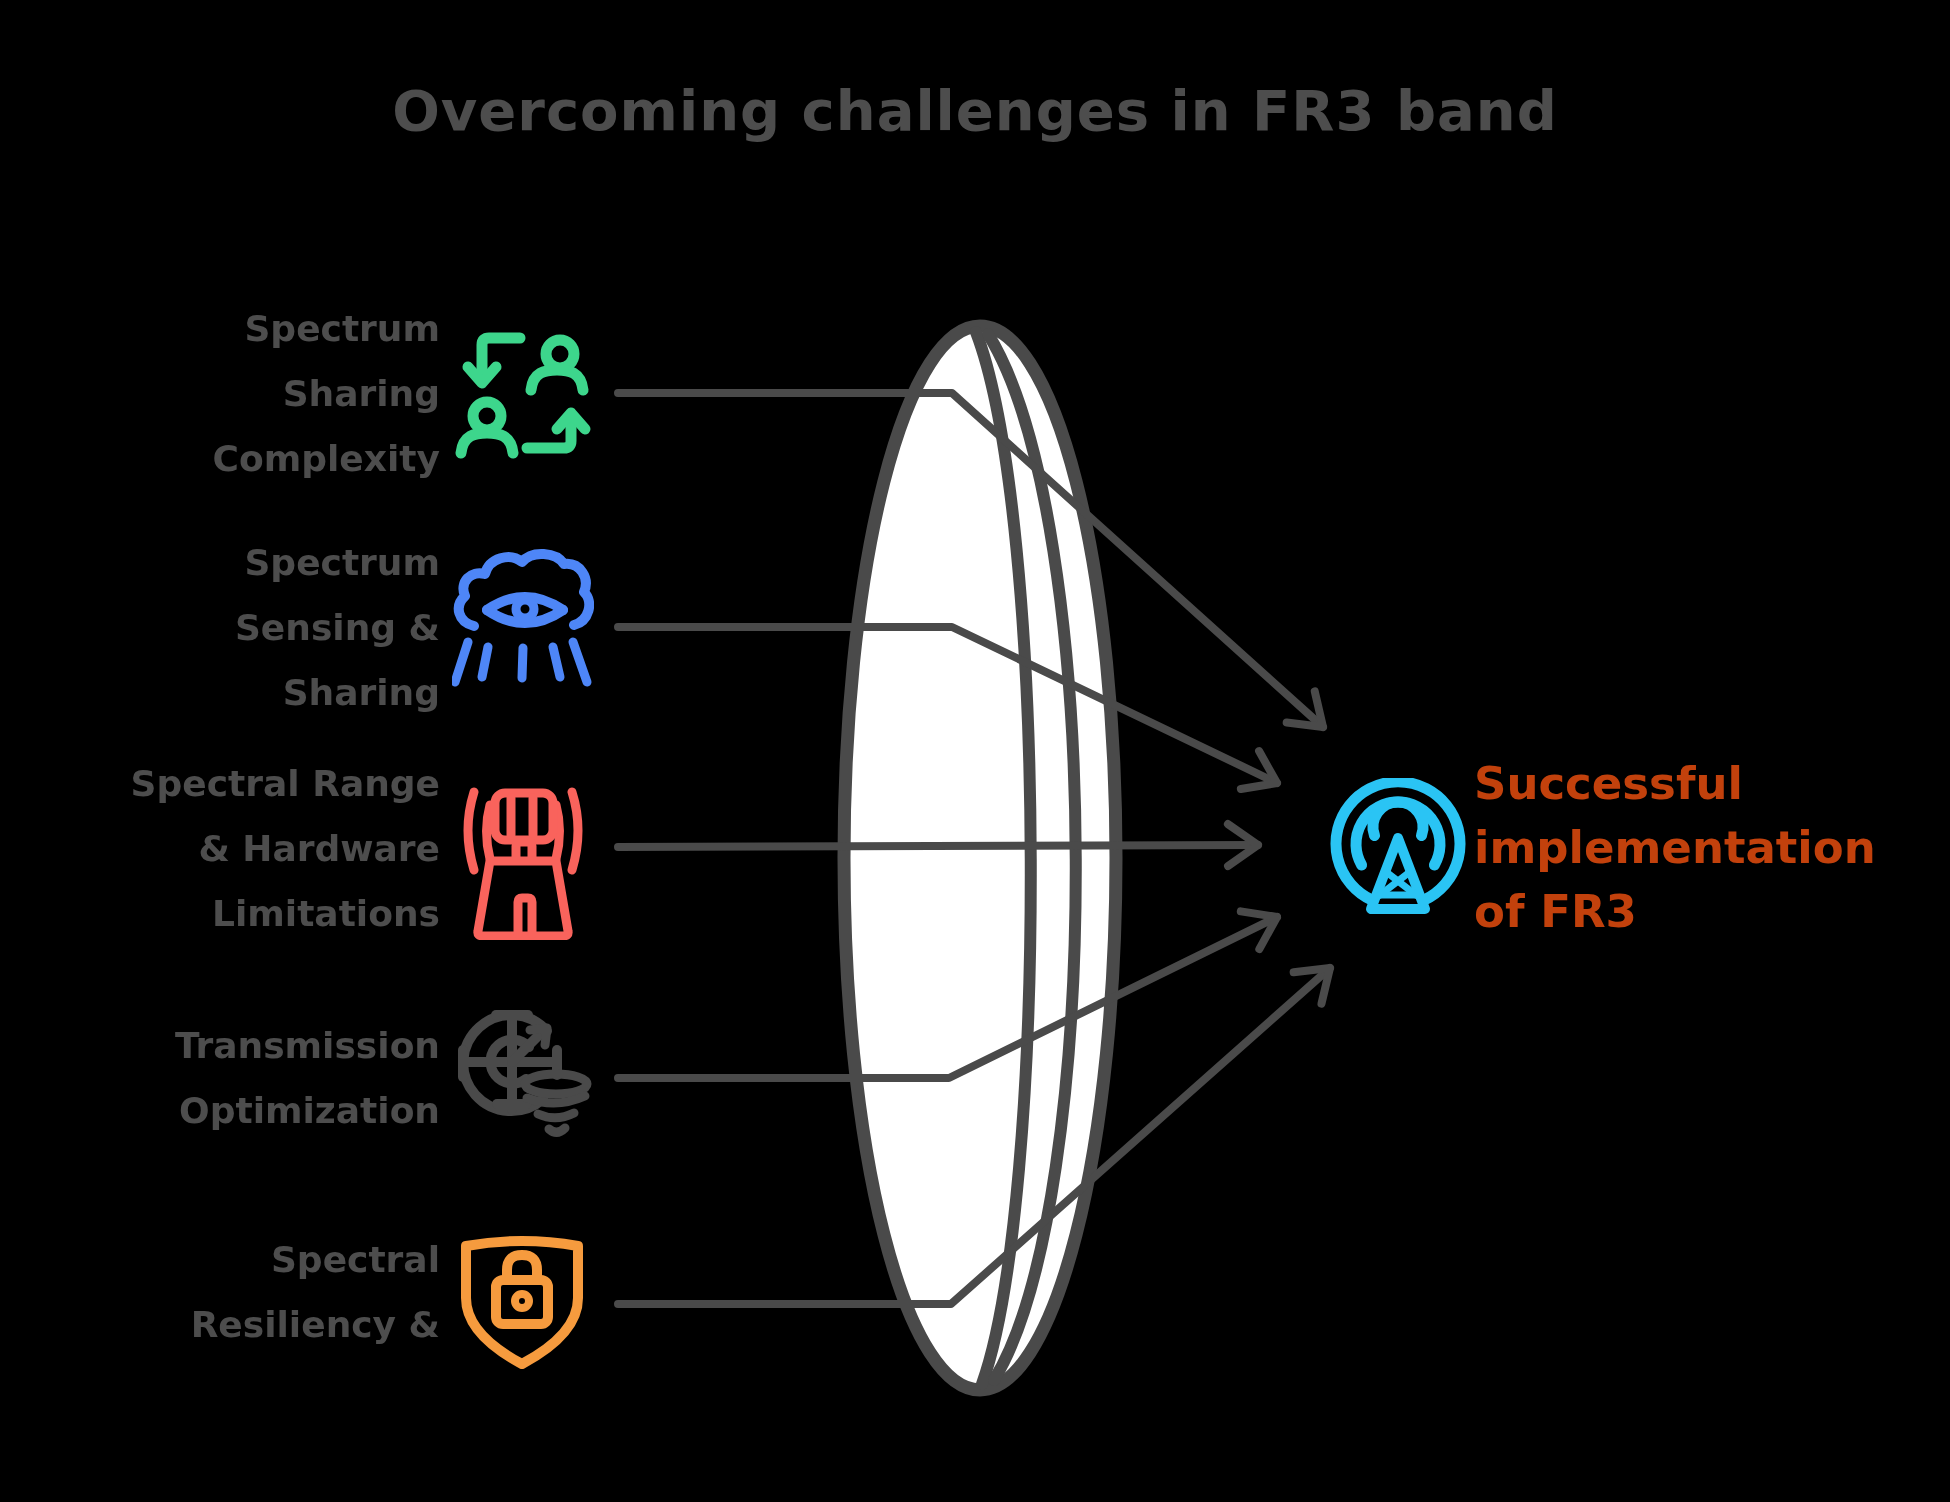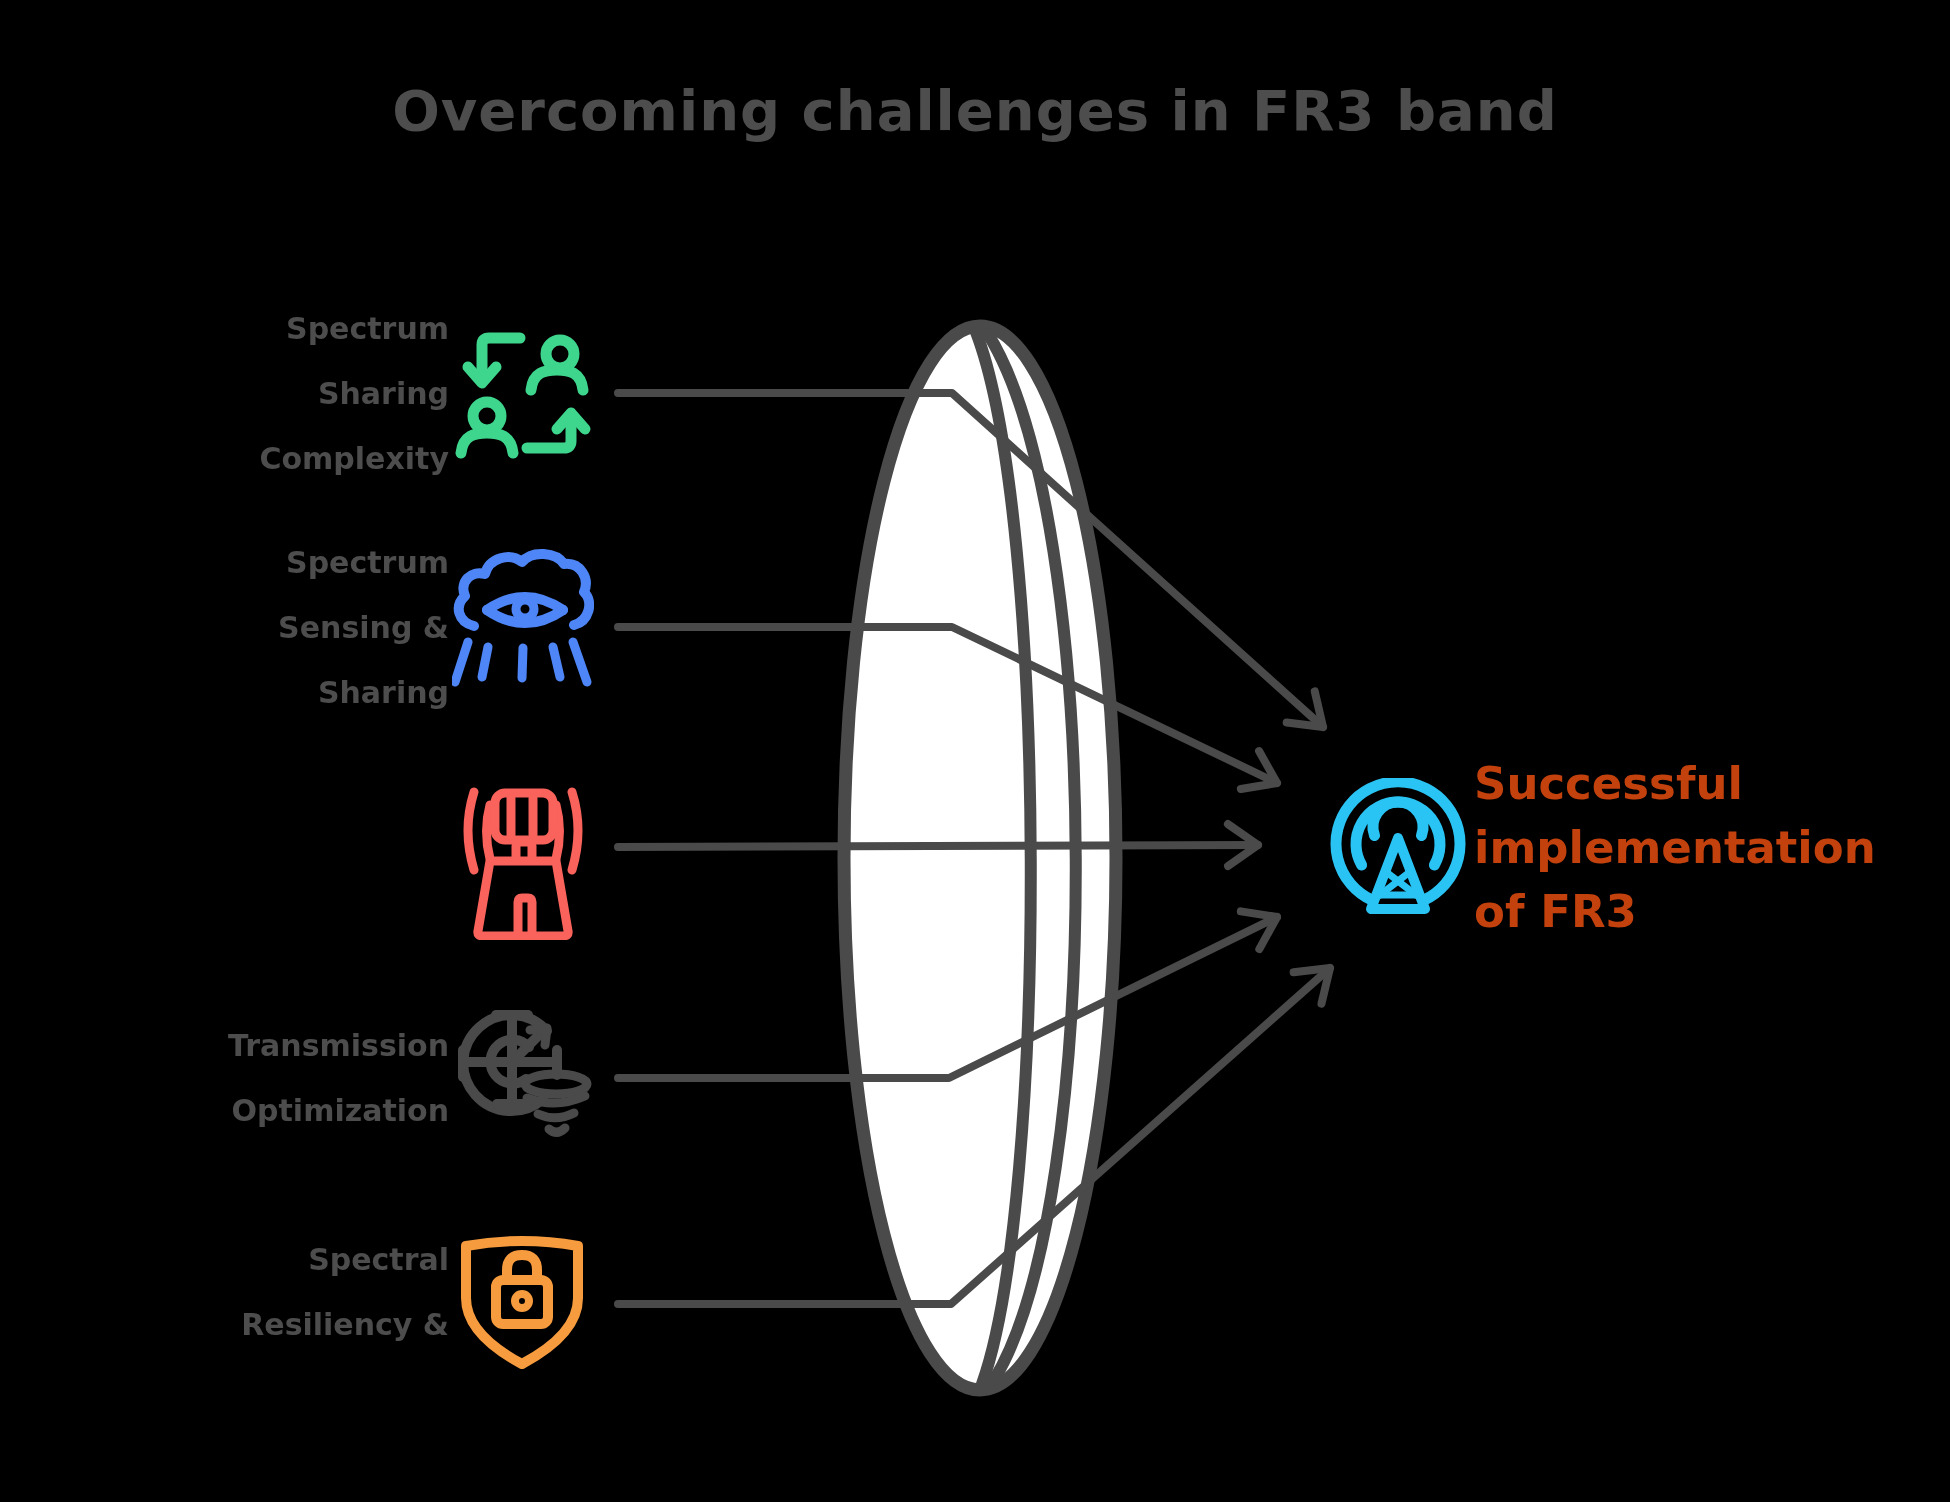--- a/index.html
+++ b/index.html
@@ -11,23 +11,23 @@
     font-family:"DejaVu Sans","Liberation Sans",sans-serif;
   }
   .title{
     position:absolute;top:66px;left:0;width:100%;
     text-align:center;
     font-size:56px;font-weight:bold;letter-spacing:1px;
     color:#4d4d4d;
     margin-top:12px;
   }
   .label{
-    position:absolute;left:16px;width:433px;
+    position:absolute;left:7px;width:433px;
     text-align:right;
-    font-size:30px;line-height:65px;font-weight:600;
+    font-size:36px;line-height:65px;font-weight:600;
     color:#4d4d4d;
     white-space:nowrap;
   }
   .label-row1{top:296px;}
   .label-row2{top:530px;}
   .label-row3{top:751px;}
   .label-row4{top:1013px;}
   .label-row5{top:1207px;margin-top:20px;}
   .outcome-label{
     position:absolute;left:1474px;top:752px;
@@ -76,20 +76,25 @@
 
   <div class="label label-row1">
     <div>Spectrum</div>
     <div>Sharing</div>
     <div>Complexity</div>
   </div>
   <div class="label label-row2">
     <div>Spectrum</div>
     <div>Sensing &amp;</div>
     <div>Sharing</div>
+  </div>
+  <div class="label label-row3">
+    <div>Spectral Range</div>
+    <div>&amp; Hardware</div>
+    <div>Limitations</div>
   </div>
   <div class="label label-row4">
     <div>Transmission</div>
     <div>Optimization</div>
   </div>
   <div class="label label-row5">
     <div>Spectral</div>
     <div>Resiliency &amp;</div>
   </div>
 

